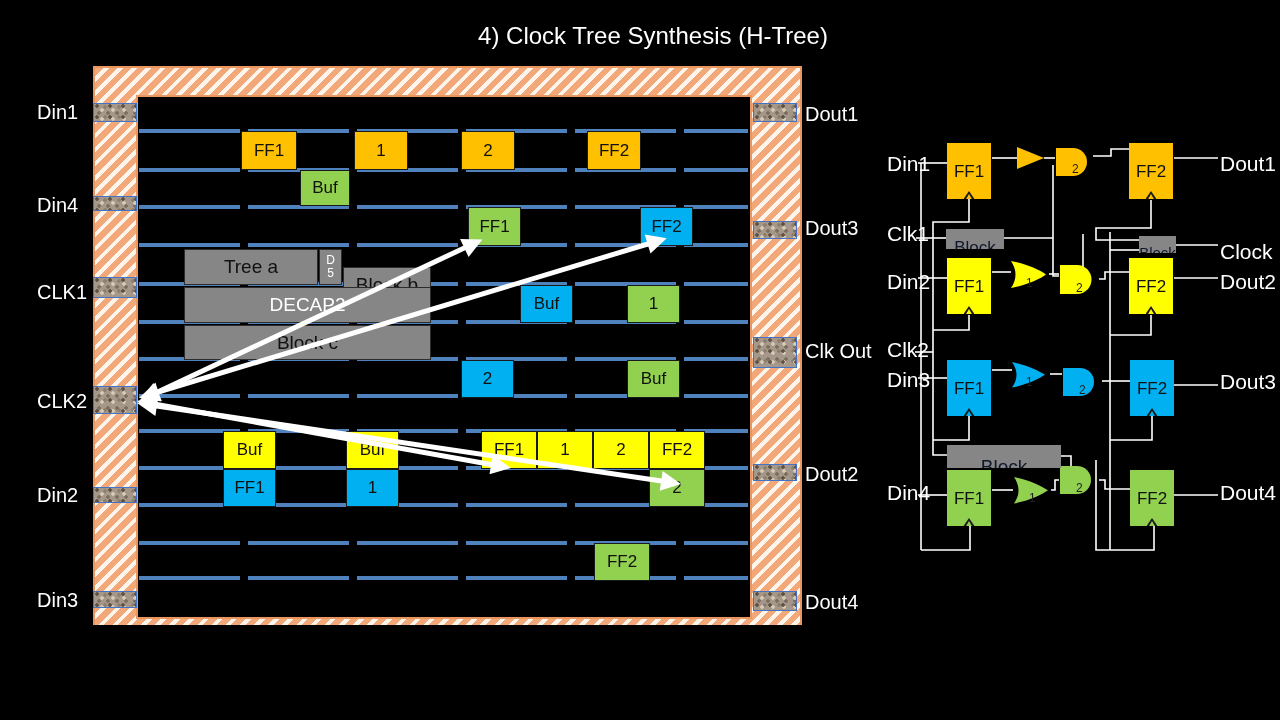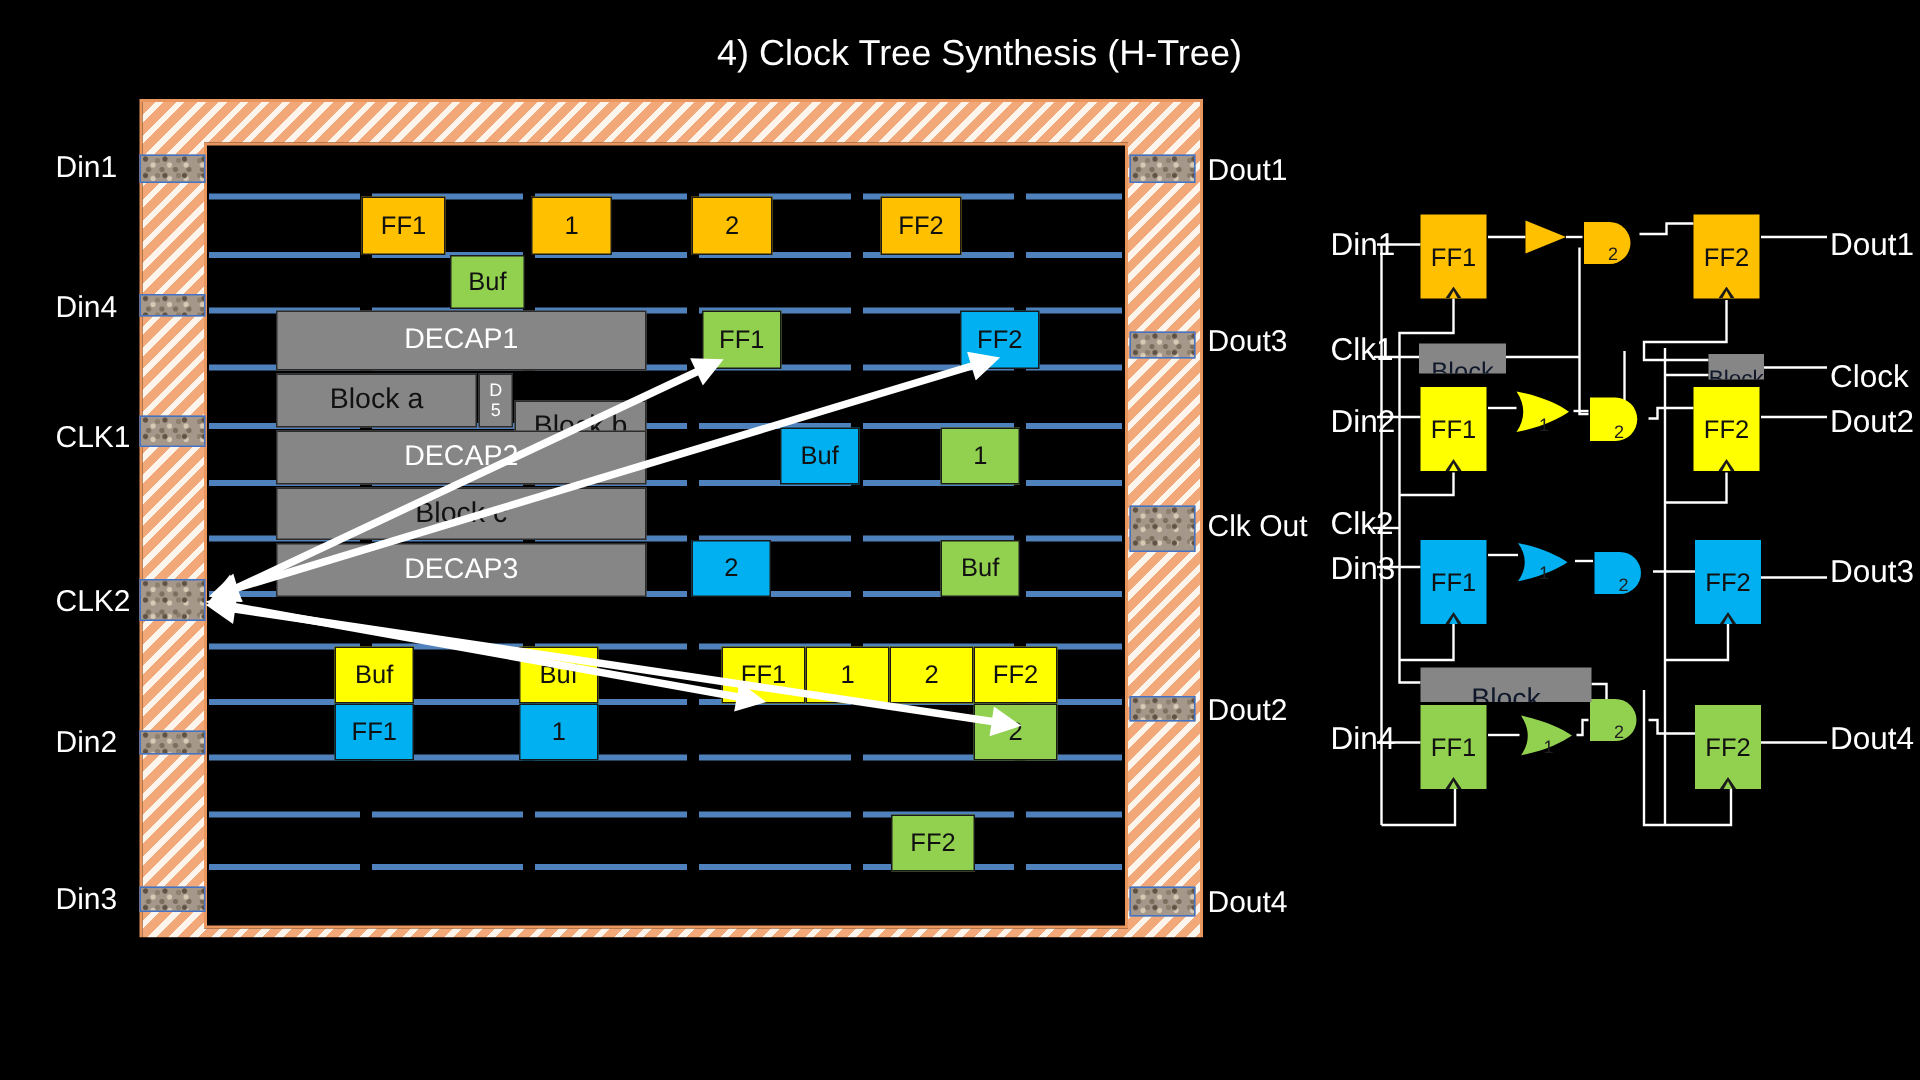--- a/index.html
+++ b/index.html
@@ -58,27 +58,25 @@
   <div class="abs track" style="top:282px"></div>
   <div class="abs track" style="top:320px"></div>
   <div class="abs track" style="top:357px"></div>
   <div class="abs track" style="top:394px"></div>
   <div class="abs track" style="top:429px"></div>
   <div class="abs track" style="top:466px"></div>
   <div class="abs track" style="top:503px"></div>
   <div class="abs track" style="top:541px"></div>
   <div class="abs track" style="top:576px"></div>
 
-  <div class="abs macro w" style="left:171px;top:207px;width:247px;height:40px">DECAP1</div>
-  <div class="abs macro b" style="left:171px;top:249px;width:134px;height:36px">Block a</div>
+  <div class="abs macro b" style="left:171px;top:249px;width:134px;height:36px">Tree a</div>
   <div class="abs macro w" style="left:306px;top:249px;width:23px;height:36px;font-size:12px;line-height:13px;padding:0 4px;text-align:center">D 5</div>
   <div class="abs macro b" style="left:330px;top:267px;width:88px;height:36px">Block b</div>
   <div class="abs macro w" style="left:171px;top:287px;width:247px;height:36px">DECAP2</div>
   <div class="abs macro b" style="left:171px;top:325px;width:247px;height:35px">Block c</div>
-  <div class="abs macro w" style="left:171px;top:362px;width:247px;height:36px">DECAP3</div>
 
   <div class="abs cell c-or" style="left:228px;top:131px;width:56px;height:39px">FF1</div>
   <div class="abs cell c-or" style="left:341px;top:131px;width:54px;height:39px">1</div>
   <div class="abs cell c-or" style="left:448px;top:131px;width:54px;height:39px">2</div>
   <div class="abs cell c-or" style="left:574px;top:131px;width:54px;height:39px">FF2</div>
   <div class="abs cell c-gr" style="left:287px;top:170px;width:50px;height:36px">Buf</div>
   <div class="abs cell c-gr" style="left:455px;top:207px;width:53px;height:39px">FF1</div>
   <div class="abs cell c-bl" style="left:627px;top:207px;width:53px;height:39px">FF2</div>
   <div class="abs cell c-bl" style="left:507px;top:285px;width:53px;height:38px">Buf</div>
   <div class="abs cell c-gr" style="left:614px;top:285px;width:53px;height:38px">1</div>

